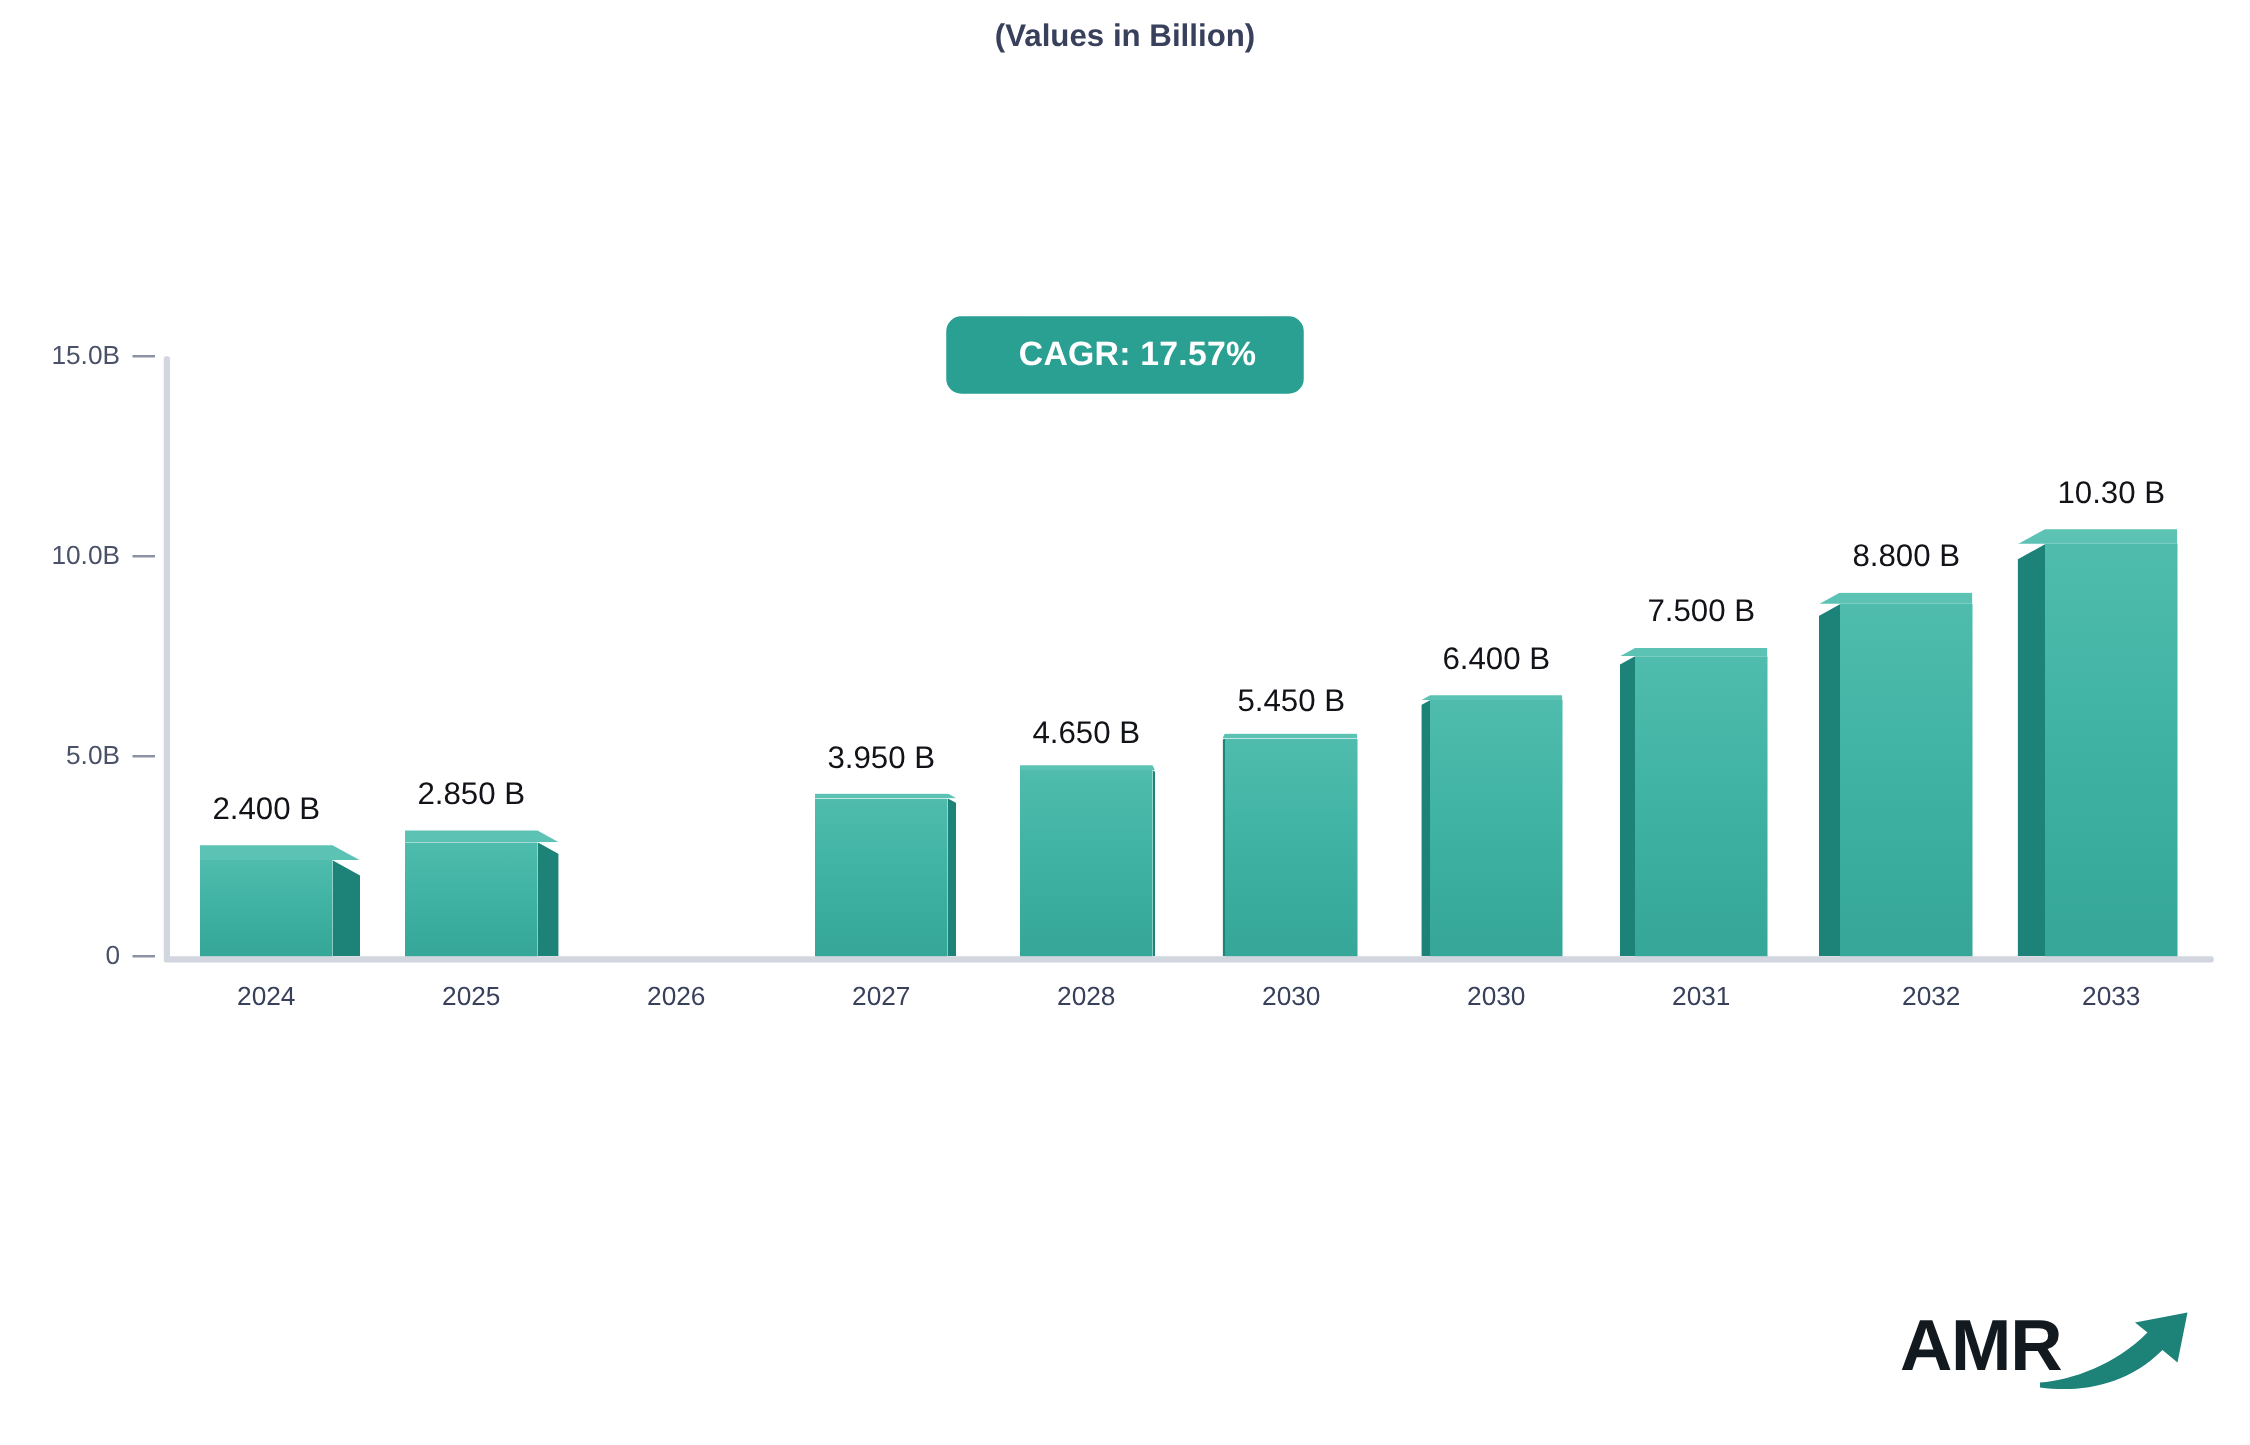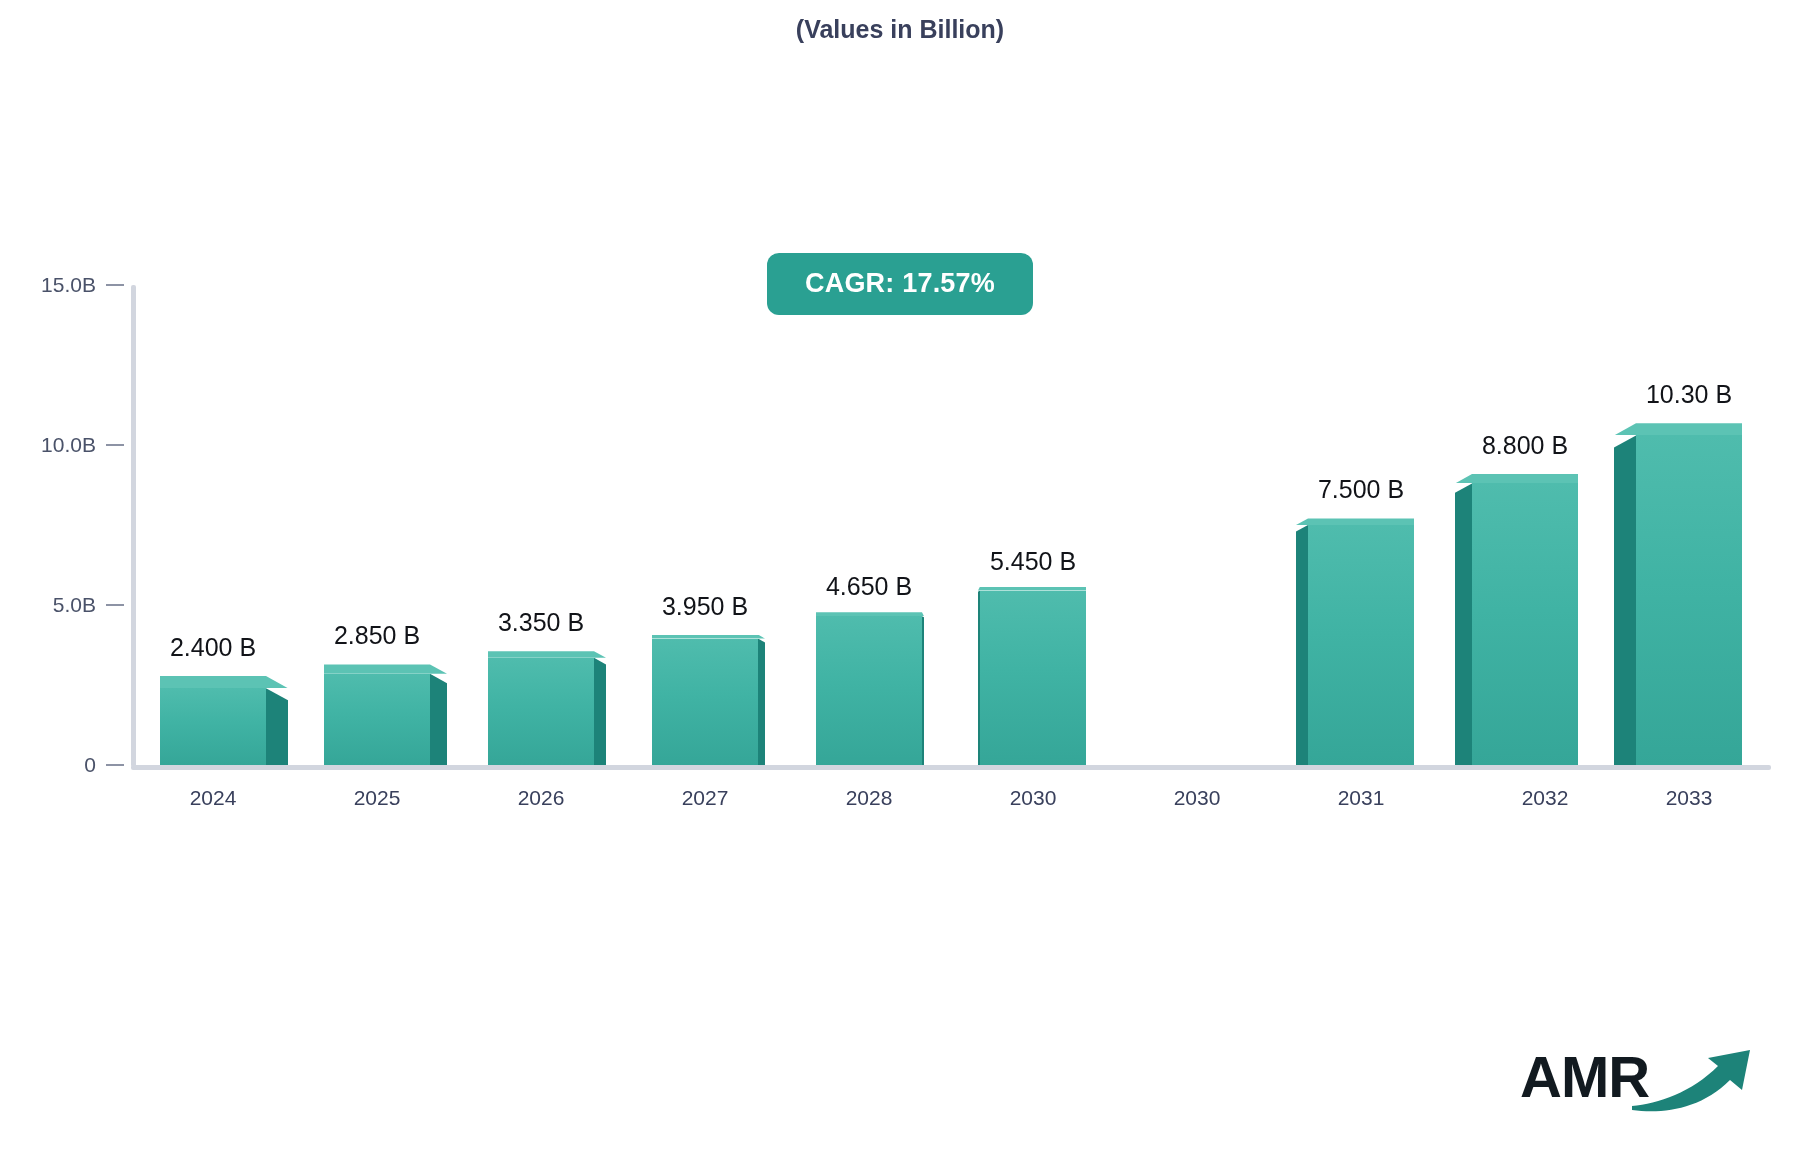--- a/index.html
+++ b/index.html
@@ -45,21 +45,21 @@
     text-align: center;
     pointer-events: none;
   }
   #cagr-badge {
     display: inline-block;
     background: #2aa092;
     color: #ffffff;
     font-size: 27px;
     font-weight: bold;
     border-radius: 12px;
-    padding: 17px 38px 18px 38px;
+    padding: 17px 38px 18px 58px;
     line-height: 1;
     letter-spacing: 0.2px;
   }
 
   
   #plot-area {
     position: absolute;
     left: 0; top: 0;
     width: 1800px; height: 1156px;
   }
@@ -216,43 +216,43 @@
         <div class="bar-top" style="width: 128px; height: 12.1px; bottom: 76.8px; left: 0px; clip-path: polygon(0px 100%, 0px 0px, 82.8125% 0px, 100% 100%);"></div>
         <div class="bar-face" style="width: 106px; height: 76.8px; left: 0px;"></div>
         <div class="bar-value" style="bottom: 102.9px; left: 53px;">2.400 B</div>
       </div>
       <div class="bar-group" style="left: 193px; width: 123px;">
         <div class="bar-side" style="width: 17px; height: 91.2px; left: 106px; clip-path: polygon(0px 0px, 100% 10.2522%, 100% 100%, 0px 100%);"></div>
         <div class="bar-top" style="width: 123px; height: 9.35px; bottom: 91.2px; left: 0px; clip-path: polygon(0px 100%, 0px 0px, 86.1789% 0px, 100% 100%);"></div>
         <div class="bar-face" style="width: 106px; height: 91.2px; left: 0px;"></div>
         <div class="bar-value" style="bottom: 114.55px; left: 53px;">2.850 B</div>
       </div>
-      <div class="bar-group" style="left: 357px; width: 118px;">
-        <div class="bar-side" style="width: 12px; height: 107.2px; left: 106px; clip-path: polygon(0px 0px, 100% 6.15672%, 100% 100%, 0px 100%);"></div>
-        <div class="bar-top" style="width: 118px; height: 6.6px; bottom: 107.2px; left: 0px; clip-path: polygon(0px 100%, 0px 0px, 89.8305% 0px, 100% 100%);"></div>
-        <div class="bar-face" style="width: 106px; height: 107.2px; left: 0px;"></div>
-        <div class="bar-value" style="bottom: 127.8px; left: 53px;">3.350 B</div>
-      </div>
       <div class="bar-group" style="left: 521px; width: 113px;">
         <div class="bar-side" style="width: 7px; height: 126.4px; left: 106px; clip-path: polygon(0px 0px, 100% 3.04589%, 100% 100%, 0px 100%);"></div>
         <div class="bar-top" style="width: 113px; height: 4px; bottom: 126.4px; left: 0px; clip-path: polygon(0px 100%, 0px 0px, 93.8053% 0px, 100% 100%);"></div>
         <div class="bar-face" style="width: 106px; height: 126.4px; left: 0px;"></div>
         <div class="bar-value" style="bottom: 144.25px; left: 53px;">3.950 B</div>
       </div>
       <div class="bar-group" style="left: 685px; width: 108px;">
         <div class="bar-side" style="width: 2px; height: 148.8px; left: 106px; clip-path: polygon(0px 0px, 100% 0.739247%, 100% 100%, 0px 100%);"></div>
         <div class="bar-top" style="width: 108px; height: 4px; bottom: 148.8px; left: 0px; clip-path: polygon(0px 100%, 0px 0px, 98.1481% 0px, 100% 100%);"></div>
         <div class="bar-face" style="width: 106px; height: 148.8px; left: 0px;"></div>
         <div class="bar-value" style="bottom: 163.9px; left: 53px;">4.650 B</div>
       </div>
       <div class="bar-group" style="left: 847px; width: 108px;">
         <div class="bar-side" style="width: 2px; height: 174.4px; left: 0px; clip-path: polygon(0px 0.630734%, 100% 0px, 100% 100%, 0px 100%);"></div>
         <div class="bar-top" style="width: 108px; height: 4px; bottom: 174.4px; left: 0px; clip-path: polygon(0px 100%, 1.85185% 0px, 100% 0px, 100% 100%);"></div>
         <div class="bar-face" style="width: 106px; height: 174.4px; left: 2px;"></div>
         <div class="bar-value" style="bottom: 189.5px; left: 55px;">5.450 B</div>
+      </div>
+      <div class="bar-group" style="left: 1006px; width: 113px;">
+        <div class="bar-side" style="width: 7px; height: 204.8px; left: 0px; clip-path: polygon(0px 1.87988%, 100% 0px, 100% 100%, 0px 100%);"></div>
+        <div class="bar-top" style="width: 113px; height: 4px; bottom: 204.8px; left: 0px; clip-path: polygon(0px 100%, 6.19469% 0px, 100% 0px, 100% 100%);"></div>
+        <div class="bar-face" style="width: 106px; height: 204.8px; left: 7px;"></div>
+        <div class="bar-value" style="bottom: 222.65px; left: 60px;">6.400 B</div>
       </div>
       <div class="bar-group" style="left: 1165px; width: 118px;">
         <div class="bar-side" style="width: 12px; height: 240px; left: 0px; clip-path: polygon(0px 2.75%, 100% 0px, 100% 100%, 0px 100%);"></div>
         <div class="bar-top" style="width: 118px; height: 6.6px; bottom: 240px; left: 0px; clip-path: polygon(0px 100%, 10.1695% 0px, 100% 0px, 100% 100%);"></div>
         <div class="bar-face" style="width: 106px; height: 240px; left: 12px;"></div>
         <div class="bar-value" style="bottom: 260.6px; left: 65px;">7.500 B</div>
       </div>
       <div class="bar-group" style="left: 1324px; width: 123px;">
         <div class="bar-side" style="width: 17px; height: 281.6px; left: 0px; clip-path: polygon(0px 3.32031%, 100% 0px, 100% 100%, 0px 100%);"></div>
         <div class="bar-top" style="width: 123px; height: 9.35px; bottom: 281.6px; left: 0px; clip-path: polygon(0px 100%, 13.8211% 0px, 100% 0px, 100% 100%);"></div>

